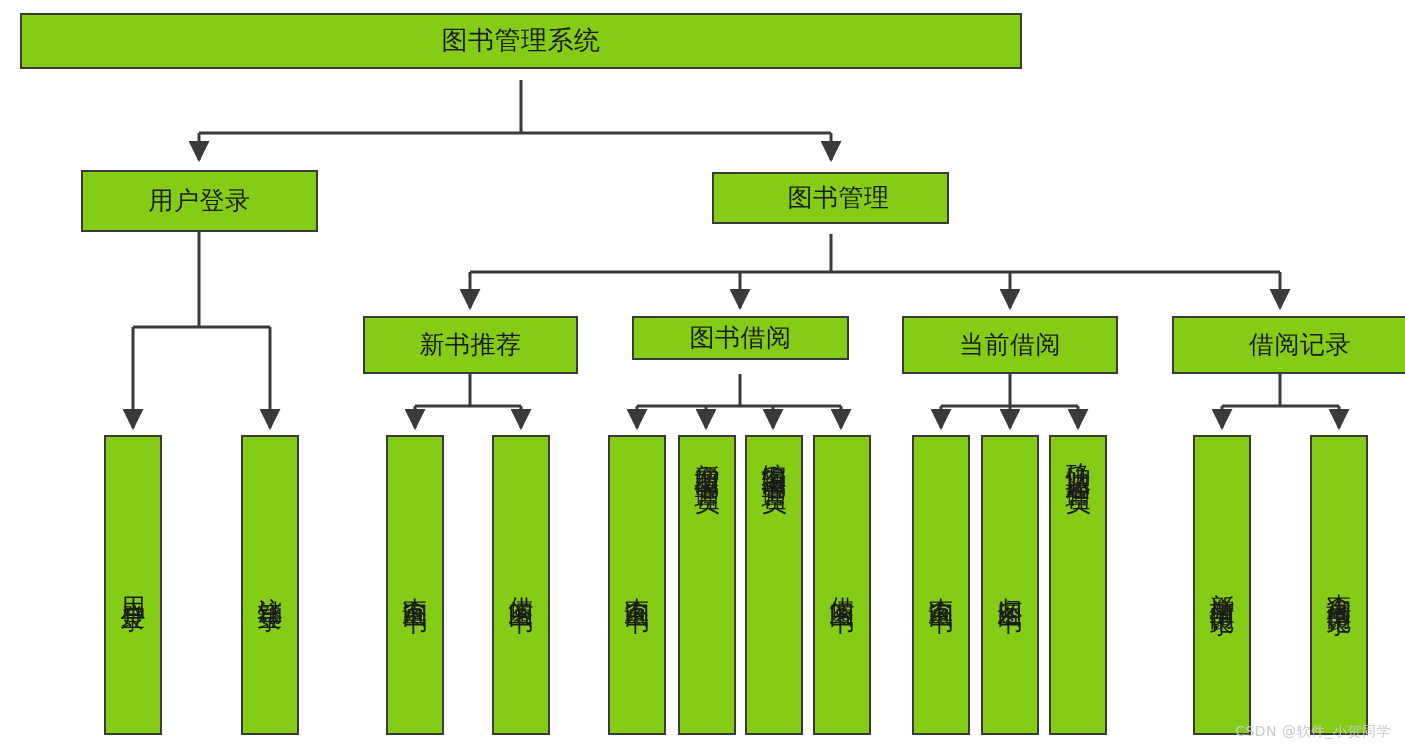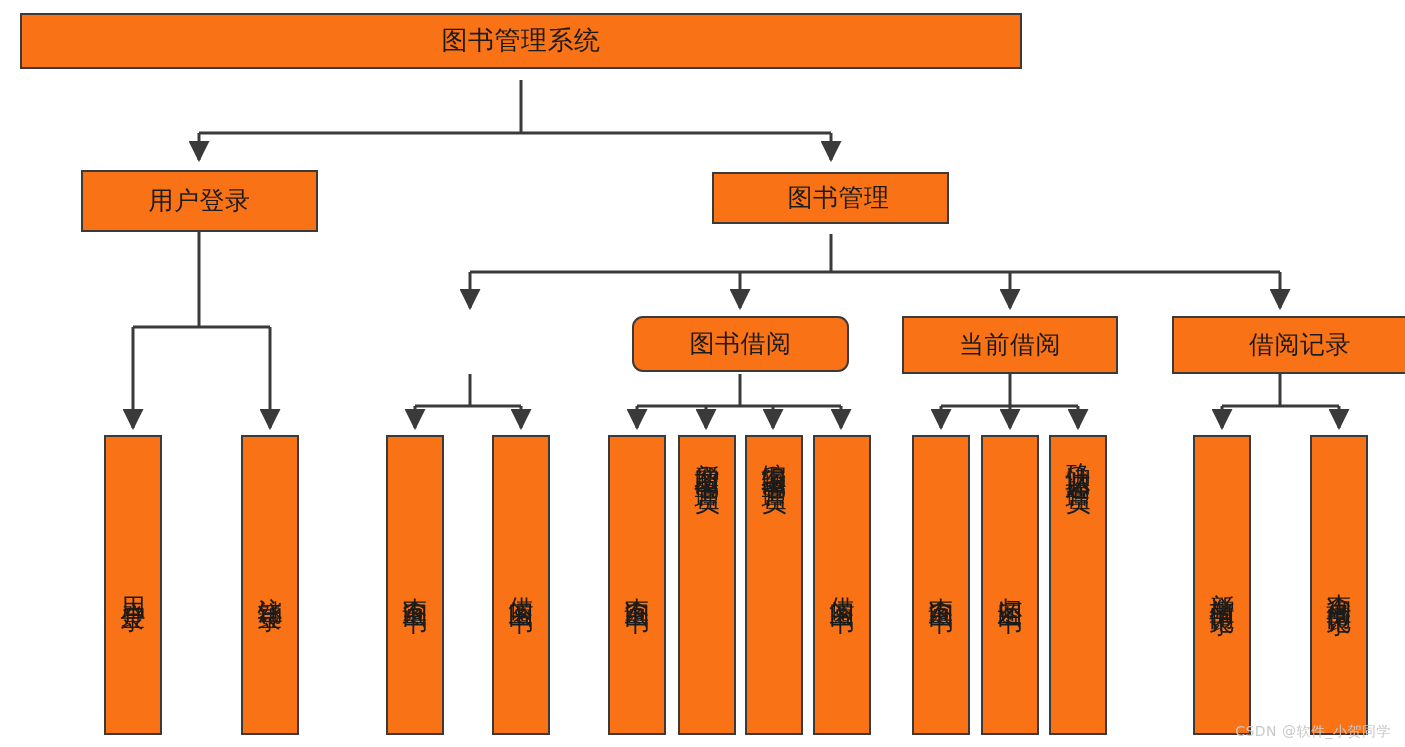--- a/index.html
+++ b/index.html
@@ -22,21 +22,21 @@
     position: absolute;
     left: 0;
     top: 0;
     width: 1405px;
     height: 747px;
     pointer-events: none;
   }
   .node {
     position: absolute;
     box-sizing: border-box;
-    background: #f97316;
+    background: #84cc16;
     border: 2.5px solid #3a3a3a;
     display: flex;
     align-items: center;
     justify-content: center;
     z-index: 2;
   }
   .node .lbl {
     color: #1b1b1b;
     line-height: 1.12;
     letter-spacing: 0.5px;
@@ -144,21 +144,24 @@
     <span class="lbl">图书管理系统</span>
   </div>
 
   <div class="node h-node" style="left:81px; top:170px; width:237px; height:62px;">
     <span class="lbl">用户登录</span>
   </div>
   <div class="node h-node" style="left:712px; top:172px; width:237px; height:52px;padding-left:16px;">
     <span class="lbl">图书管理</span>
   </div>
 
-  <div class="node h-node" style="left:632px; top:316px; width:217px; height:56px;border-radius:11px;">
+  <div class="node h-node" style="left:363px; top:316px; width:215px; height:58px;">
+    <span class="lbl">新书推荐</span>
+  </div>
+  <div class="node h-node" style="left:632px; top:316px; width:217px; height:44px;">
     <span class="lbl">图书借阅</span>
   </div>
   <div class="node h-node" style="left:902px; top:316px; width:216px; height:58px;">
     <span class="lbl">当前借阅</span>
   </div>
   <div class="node h-node" style="left:1172px; top:316px; width:256px; height:58px;">
     <span class="lbl">借阅记录</span>
   </div>
 
   <div class="node v-node v-mid" style="left:104px; top:435px; width:58px; height:300px;">

